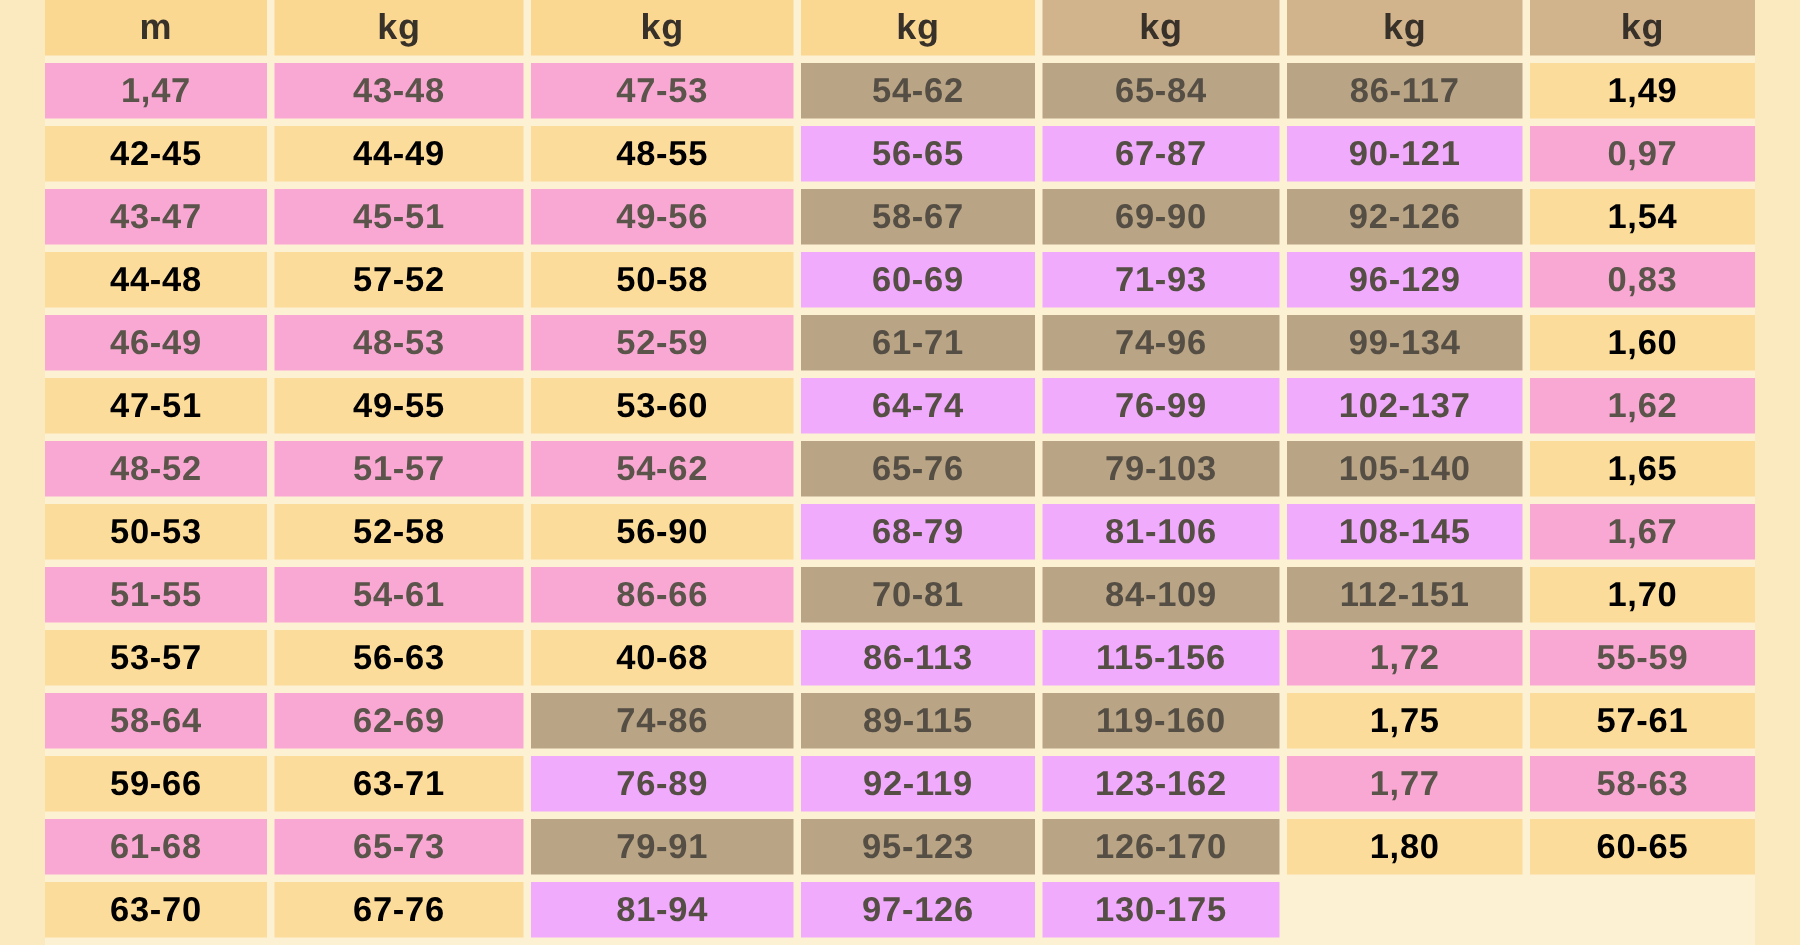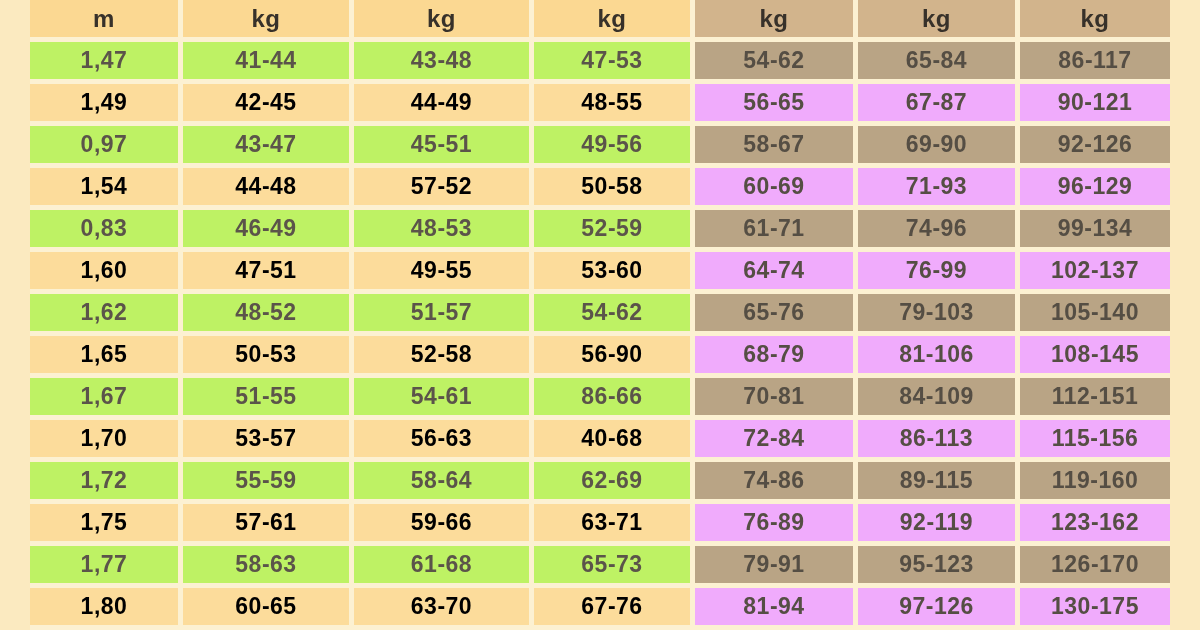--- a/index.html
+++ b/index.html
@@ -31,40 +31,39 @@
     font-size: 23px;
     letter-spacing: 0.5px;
     white-space: nowrap;
   }
   .cell.header {
     font-size: 24px;
     color: #37312A;
   }
   
   .light.header { background: #FBD892; }
-  .light.odd    { background: #bef264; color: #5B544A; }
+  .light.odd    { background: #f9a8d4; color: #5B544A; }
   .light.even   { background: #FCDC9B; color: #000000; }
   
   .dark.header  { background: #D2B48C; }
   .dark.odd     { background: #B9A485; color: #554E44; }
   .dark.even    { background: #f0abfc; color: #554E44; }
 </style>
 </head>
 <body>
 
 <div class="table-wrap">
     <div class="cell header light">m</div>
     <div class="cell header light">kg</div>
     <div class="cell header light">kg</div>
     <div class="cell header light">kg</div>
     <div class="cell header dark">kg</div>
     <div class="cell header dark">kg</div>
     <div class="cell header dark">kg</div>
     <div class="cell light odd">1,47</div>
-    <div class="cell light odd">41-44</div>
     <div class="cell light odd">43-48</div>
     <div class="cell light odd">47-53</div>
     <div class="cell dark odd">54-62</div>
     <div class="cell dark odd">65-84</div>
     <div class="cell dark odd">86-117</div>
     <div class="cell light even">1,49</div>
     <div class="cell light even">42-45</div>
     <div class="cell light even">44-49</div>
     <div class="cell light even">48-55</div>
     <div class="cell dark even">56-65</div>
@@ -116,21 +115,20 @@
     <div class="cell light odd">51-55</div>
     <div class="cell light odd">54-61</div>
     <div class="cell light odd">86-66</div>
     <div class="cell dark odd">70-81</div>
     <div class="cell dark odd">84-109</div>
     <div class="cell dark odd">112-151</div>
     <div class="cell light even">1,70</div>
     <div class="cell light even">53-57</div>
     <div class="cell light even">56-63</div>
     <div class="cell light even">40-68</div>
-    <div class="cell dark even">72-84</div>
     <div class="cell dark even">86-113</div>
     <div class="cell dark even">115-156</div>
     <div class="cell light odd">1,72</div>
     <div class="cell light odd">55-59</div>
     <div class="cell light odd">58-64</div>
     <div class="cell light odd">62-69</div>
     <div class="cell dark odd">74-86</div>
     <div class="cell dark odd">89-115</div>
     <div class="cell dark odd">119-160</div>
     <div class="cell light even">1,75</div>

